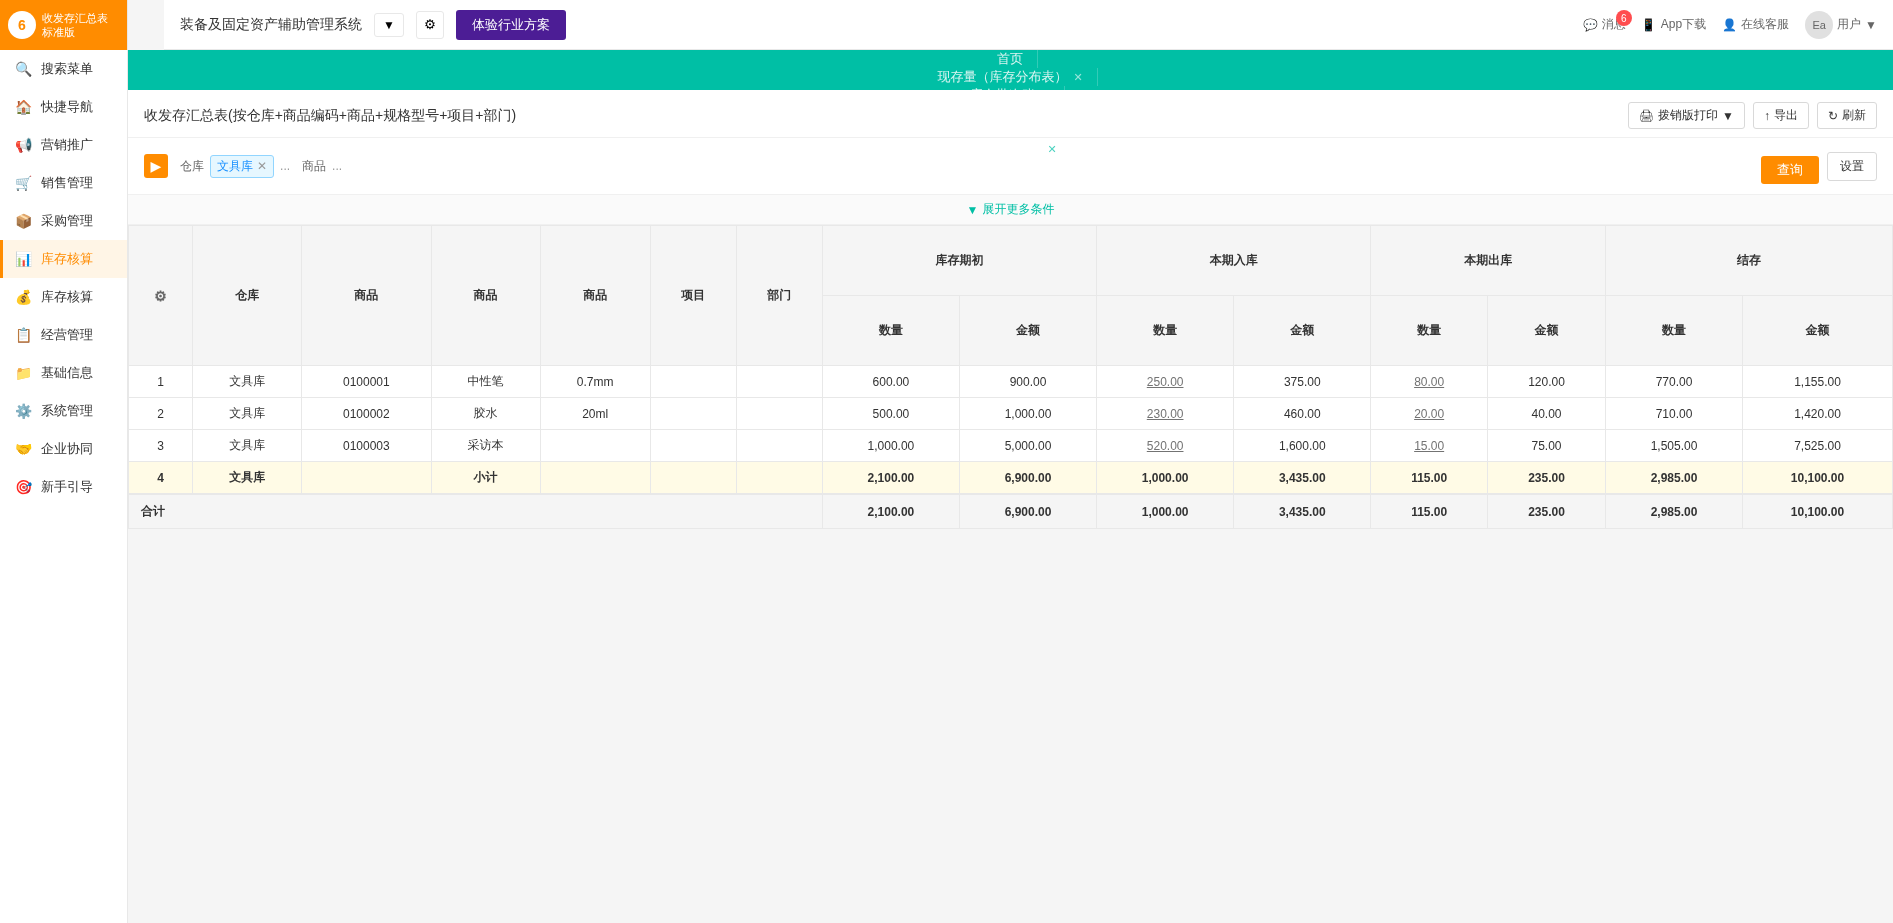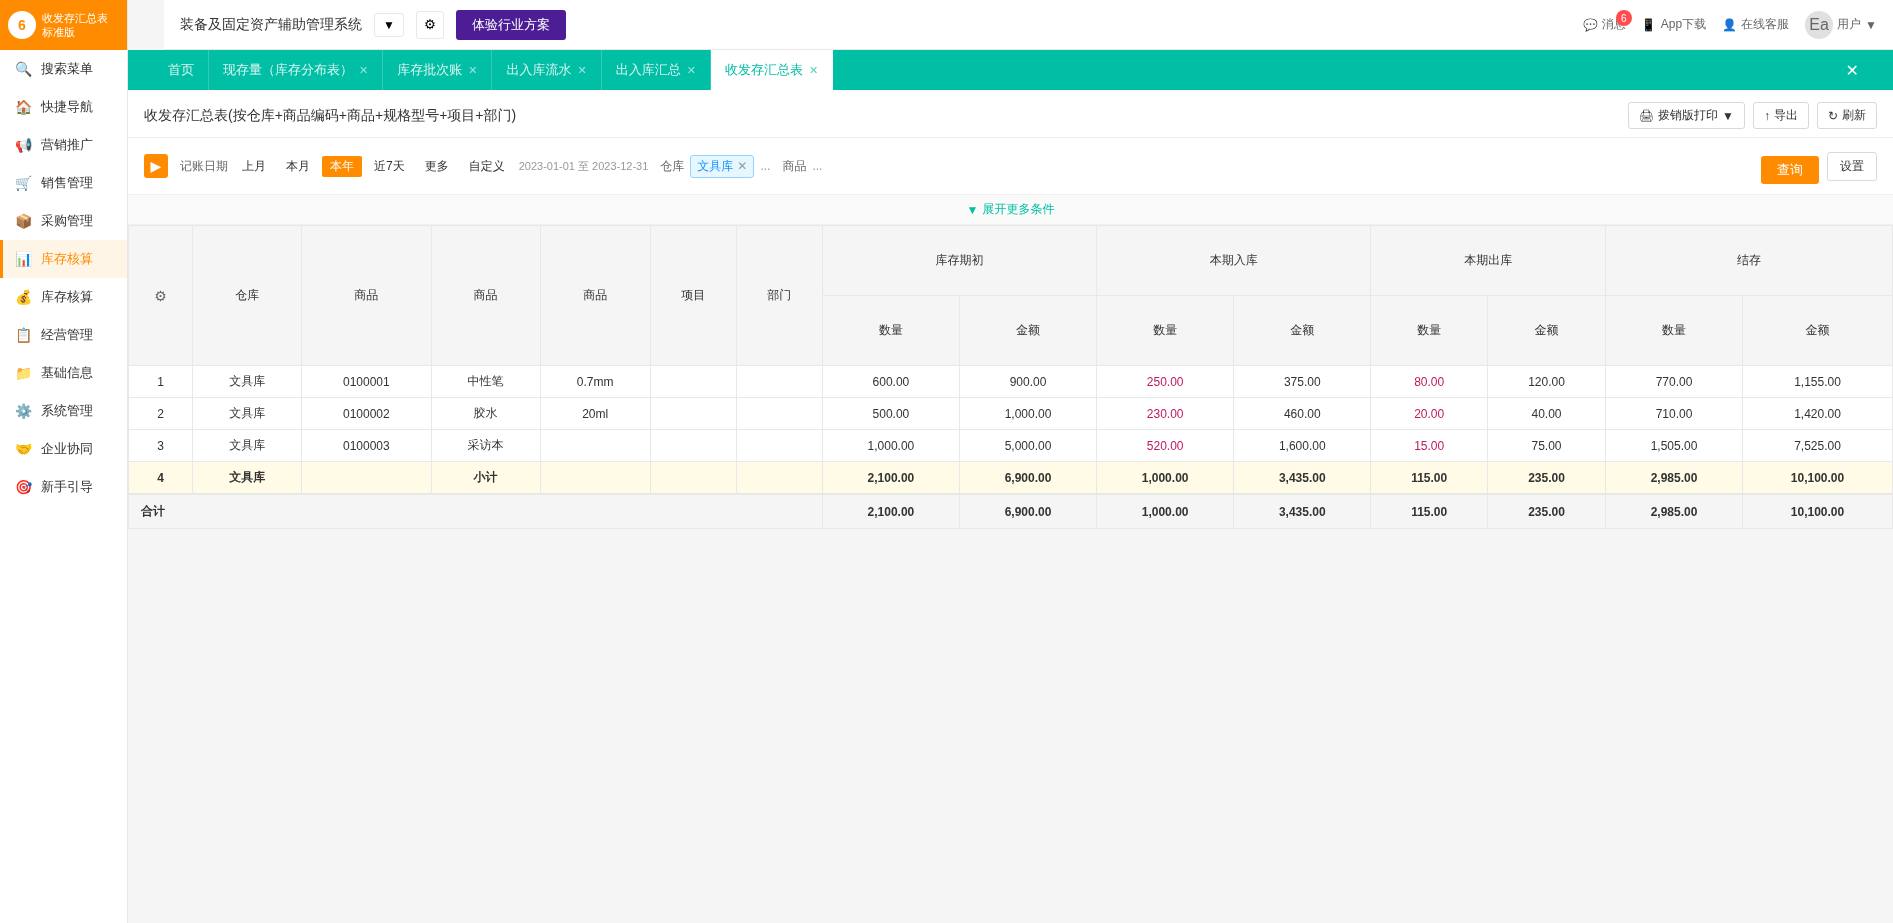--- a/index.html
+++ b/index.html
@@ -21,24 +21,24 @@
     
     .top-header { background: #fff; border-bottom: 1px solid #e8e8e8; padding: 0 16px; height: 50px; display: flex; align-items: center; justify-content: space-between; flex-shrink: 0; margin-left: 36px; }
     .top-header-left { display: flex; align-items: center; gap: 12px; }
     .system-name { font-size: 14px; color: #333; }
     .system-select { padding: 4px 8px; border: 1px solid #e8e8e8; border-radius: 3px; font-size: 12px; background: #fff; cursor: pointer; }
     .gear-btn { width: 28px; height: 28px; border: 1px solid #e8e8e8; border-radius: 3px; display: flex; align-items: center; justify-content: center; cursor: pointer; background: #fff; }
     .experience-btn { background: #4c1d95; color: #fff; border: none; padding: 6px 16px; border-radius: 3px; cursor: pointer; font-size: 13px; }
     .top-header-right { display: flex; align-items: center; gap: 16px; }
     .header-action { display: flex; align-items: center; gap: 4px; cursor: pointer; color: #666; font-size: 12px; position: relative; }
     .badge { background: #ff4d4f; color: #fff; border-radius: 50%; width: 16px; height: 16px; font-size: 10px; display: flex; align-items: center; justify-content: center; position: absolute; top: -6px; right: -6px; }
-    .user-avatar { width: 28px; height: 28px; background: #e0e0e0; border-radius: 50%; display: flex; align-items: center; justify-content: center; font-size: 16px; color: #666; }
-
-    
-    .tab-bar { background: #00bfa5; display: flex; align-items: center; padding: 0 26px; height: 40px; flex-shrink: 0; }
+    .user-avatar { width: 28px; height: 28px; background: #e0e0e0; border-radius: 50%; display: flex; align-items: center; justify-content: center; font-size: 11px; color: #666; }
+
+    
+    .tab-bar { background: #00bfa5; display: flex; align-items: center; padding: 0 8px; height: 40px; flex-shrink: 0; flex-direction: column; }
     .tab-item { padding: 0 14px; height: 40px; display: flex; align-items: center; gap: 6px; cursor: pointer; color: rgba(255,255,255,0.85); font-size: 13px; border-right: 1px solid rgba(255,255,255,0.2); }
     .tab-item.active { background: #fff; color: #00bfa5; }
     .tab-close { font-size: 11px; opacity: 0.7; }
     .tab-bar-close { margin-left: auto; color: #fff; cursor: pointer; font-size: 16px; padding: 0 8px; }
 
     
     .page-content { flex: 1; overflow-y: auto; background: #f5f5f5; }
     .page-inner { background: #fff; margin: 0; padding: 0; }
 
     
@@ -63,25 +63,25 @@
     .query-btn { background: #ff8c00; color: #fff; border: none; padding: 5px 16px; border-radius: 3px; cursor: pointer; font-size: 13px; margin-top: 8px; }
     .settings-btn { background: #fff; color: #333; border: 1px solid #d9d9d9; padding: 5px 12px; border-radius: 3px; cursor: pointer; font-size: 12px; }
 
     
     .expand-more { padding: 6px 16px; background: #fafafa; border-bottom: 1px solid #f0f0f0; display: flex; align-items: center; justify-content: center; }
     .expand-more-btn { color: #00bfa5; font-size: 12px; cursor: pointer; display: flex; align-items: center; gap: 4px; border: none; background: transparent; }
 
     
     .table-container { background: #fff; overflow-x: auto; }
     table { width: 100%; border-collapse: collapse; font-size: 12px; }
-    thead tr th { background: #f5f5f5; padding: 26px 10px; text-align: center; border: 1px solid #e8e8e8; color: #333; font-weight: 400; white-space: nowrap; }
+    thead tr th { background: #f5f5f5; padding: 26px 10px; text-align: center; border: 1px solid #e8e8e8; color: #333; font-weight: 700; white-space: nowrap; }
     thead tr.header-group th { background: #f5f5f5; }
     tbody tr td { padding: 7px 10px; border: 1px solid #e8e8e8; text-align: center; color: #333; white-space: nowrap; }
     tbody tr.subtotal td { background: #fffbe6; font-weight: bold; }
-    .underline { cursor: pointer; color: #be185d; }
+    .underline { text-decoration: underline; cursor: pointer; color: #737373; }
     .settings-icon { font-size: 14px; color: #666; cursor: pointer; }
 
     
     .table-footer { background: #f5f5f5; border-top: 2px solid #e8e8e8; }
     .table-footer td { padding: 8px 12px; font-weight: bold; color: #333; border: 1px solid #e8e8e8; text-align: center; }
   </style>
 </head>
 <body>
 
 <div class="sidebar">
@@ -221,32 +221,20 @@
           <button class="action-btn">
             <span>↻</span>
             <span>刷新</span>
           </button>
         </div>
       </div>
 
       <div class="filter-bar">
         <div class="filter-expand-btn">▶</div>
 
-        <div class="filter-group">
-          <span class="filter-label">记账日期</span>
-          <div class="filter-date-btns">
-            <button class="date-btn">上月</button>
-            <button class="date-btn">本月</button>
-            <button class="date-btn active">本年</button>
-            <button class="date-btn">近7天</button>
-            <button class="date-btn">更多</button>
-            <button class="date-btn">自定义</button>
-          </div>
-          <span class="date-range">2023-01-01 至 2023-12-31</span>
-        </div>
 
         <div class="filter-group">
           <span class="filter-label">仓库</span>
           <div class="filter-tag">
             <span>文具库</span>
             <span class="filter-tag-close">✕</span>
           </div>
           <span class="filter-more">...</span>
         </div>
 

